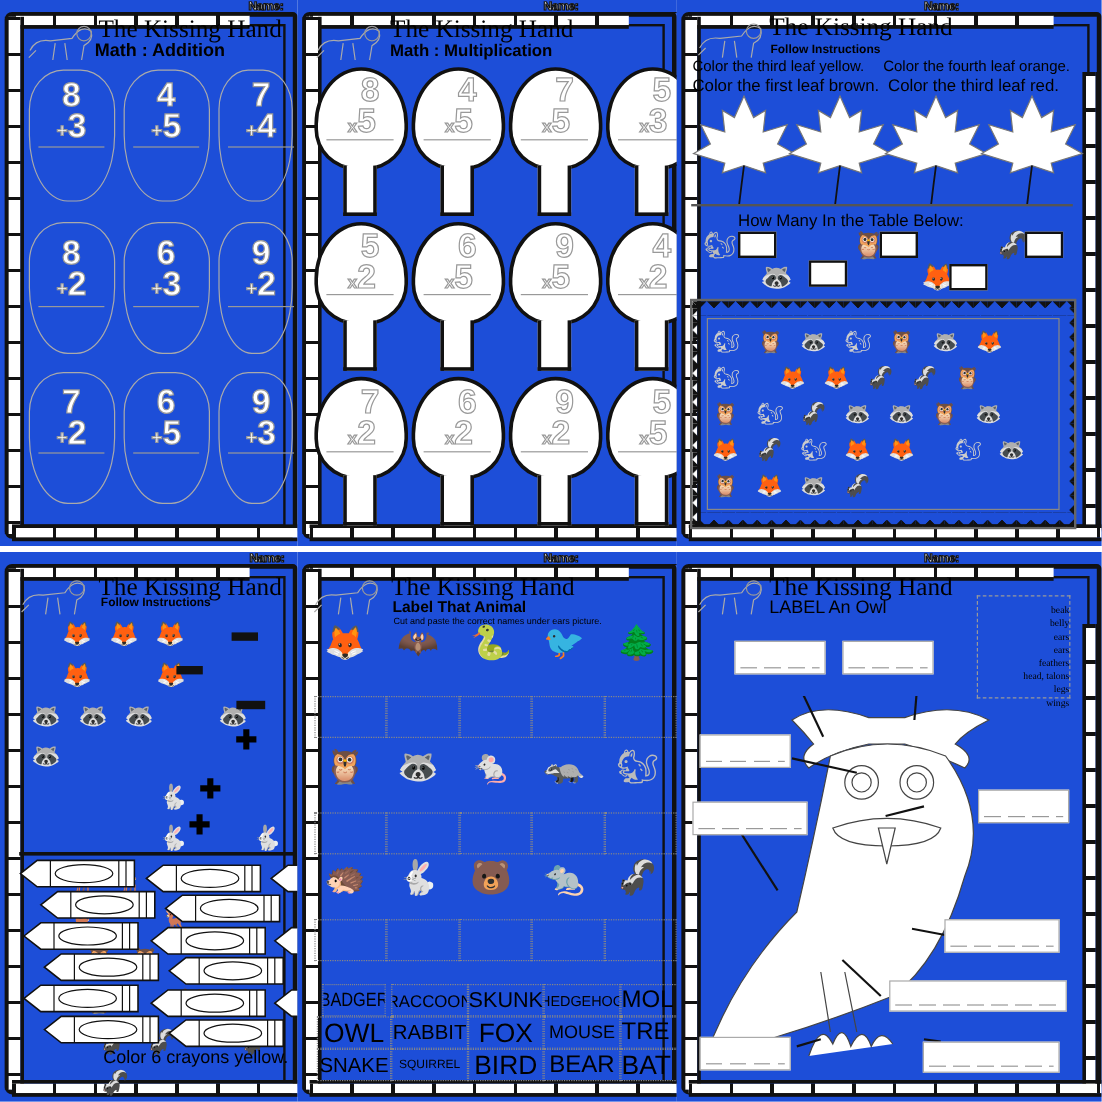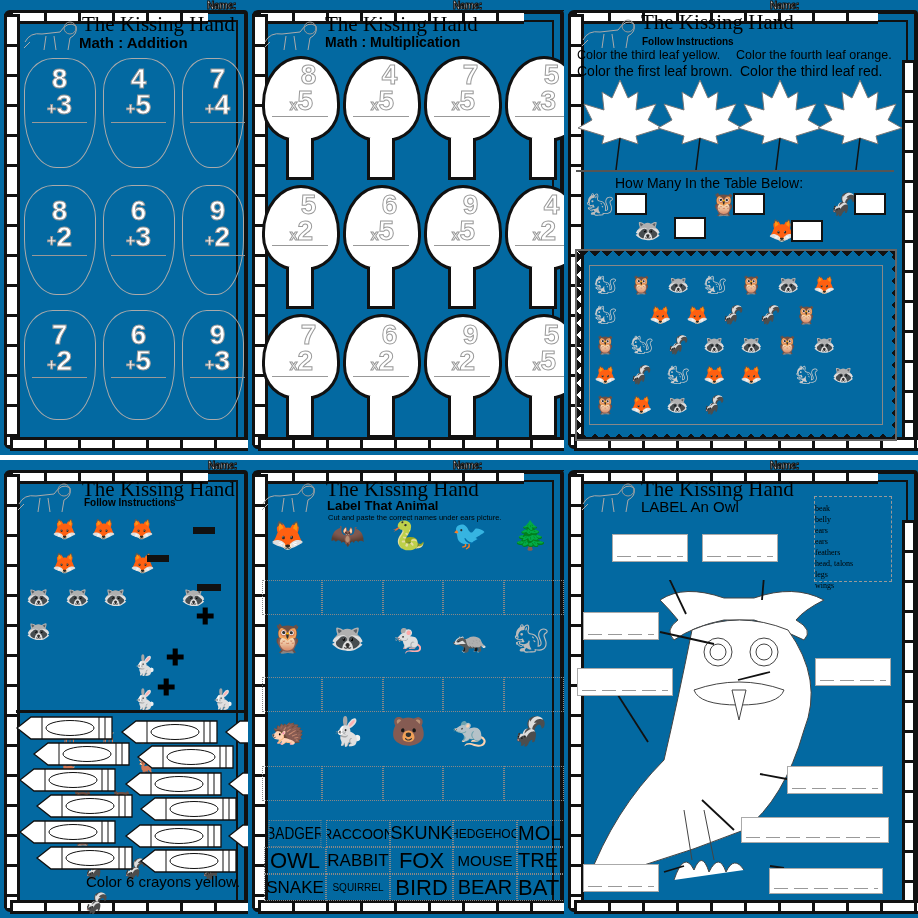--- a/index.html
+++ b/index.html
@@ -1,17 +1,17 @@
 <!DOCTYPE html>
 <html><head>
 <meta charset="utf-8">
 <style>
   *{box-sizing:border-box;margin:0;padding:0}
   html,body{width:918px;height:918px;background:#fff;overflow:hidden;font-family:"Liberation Sans",sans-serif;color:#000}
-  .page{position:absolute;background:#0369a1;overflow:hidden}
+  .page{position:absolute;background:#1d4ed8;overflow:hidden}
   .frame{position:absolute;left:4px;top:10px;right:0;bottom:6px;border:4px solid #111;border-radius:6px 4px 8px 6px}
   .frame::before{content:"";position:absolute;left:6px;top:6px;right:6px;bottom:6px;border:2px solid #111}
   .rail-top{position:absolute;left:10px;right:40px;top:10px;height:14px;
     background:repeating-linear-gradient(90deg,#111 0 3px,#fff 3px 34px);border-top:3px solid #111;border-bottom:3px solid #111}
   .rail-left{position:absolute;left:4px;top:14px;bottom:10px;width:16px;
     background:repeating-linear-gradient(180deg,#111 0 3px,#fff 3px 30px);border-left:3px solid #111;border-right:3px solid #111}
   .rail-bottom{position:absolute;left:10px;right:0;bottom:4px;height:14px;
     background:repeating-linear-gradient(90deg,#111 0 3px,#fff 3px 34px);border-top:3px solid #111;border-bottom:3px solid #111}
   .rail-right{position:absolute;right:2px;top:60px;bottom:10px;width:14px;
     background:repeating-linear-gradient(180deg,#111 0 3px,#fff 3px 30px);border-left:3px solid #111;border-right:3px solid #111}
@@ -29,21 +29,21 @@
   .hr-prob{position:absolute;height:1px;background:#999}
   .leaf{position:absolute}
   .countbox{position:absolute;border:2px solid #111;background:#fff;width:32px;height:22px}
   .critter{position:absolute;color:#bbb;font-size:22px}
   .zigzag{position:absolute;border:2px solid #555}
   .bar{position:absolute;background:#111}
   .wordcell{border:1px dotted #888;display:flex;align-items:center;justify-content:center;font-size:19px;overflow:hidden;white-space:nowrap}
   .labelbox{position:absolute;border:1px solid #aaa;background:#fff}
   .labelbox .dashes{position:absolute;left:4px;right:4px;bottom:4px;height:1px;
     background:repeating-linear-gradient(90deg,#999 0 14px,transparent 14px 20px)}
-  .wordbank{position:absolute;border:1px dashed #999;font-family:"Liberation Serif",serif;font-size:8px;text-align:left;line-height:11px;padding-top:6px}
+  .wordbank{position:absolute;border:1px dashed #999;font-family:"Liberation Serif",serif;font-size:8px;text-align:right;line-height:11px;padding-top:6px}
 </style>
 </head>
 <body>
 
 <div class="page" style="left:0;top:0;width:248px;height:455px">
   <div class="frame"></div>
   <div class="rail-top"></div>
   <div class="rail-left"></div>
   <div class="rail-bottom"></div>
   <span class="name" style="left:207px">Name:</span>

